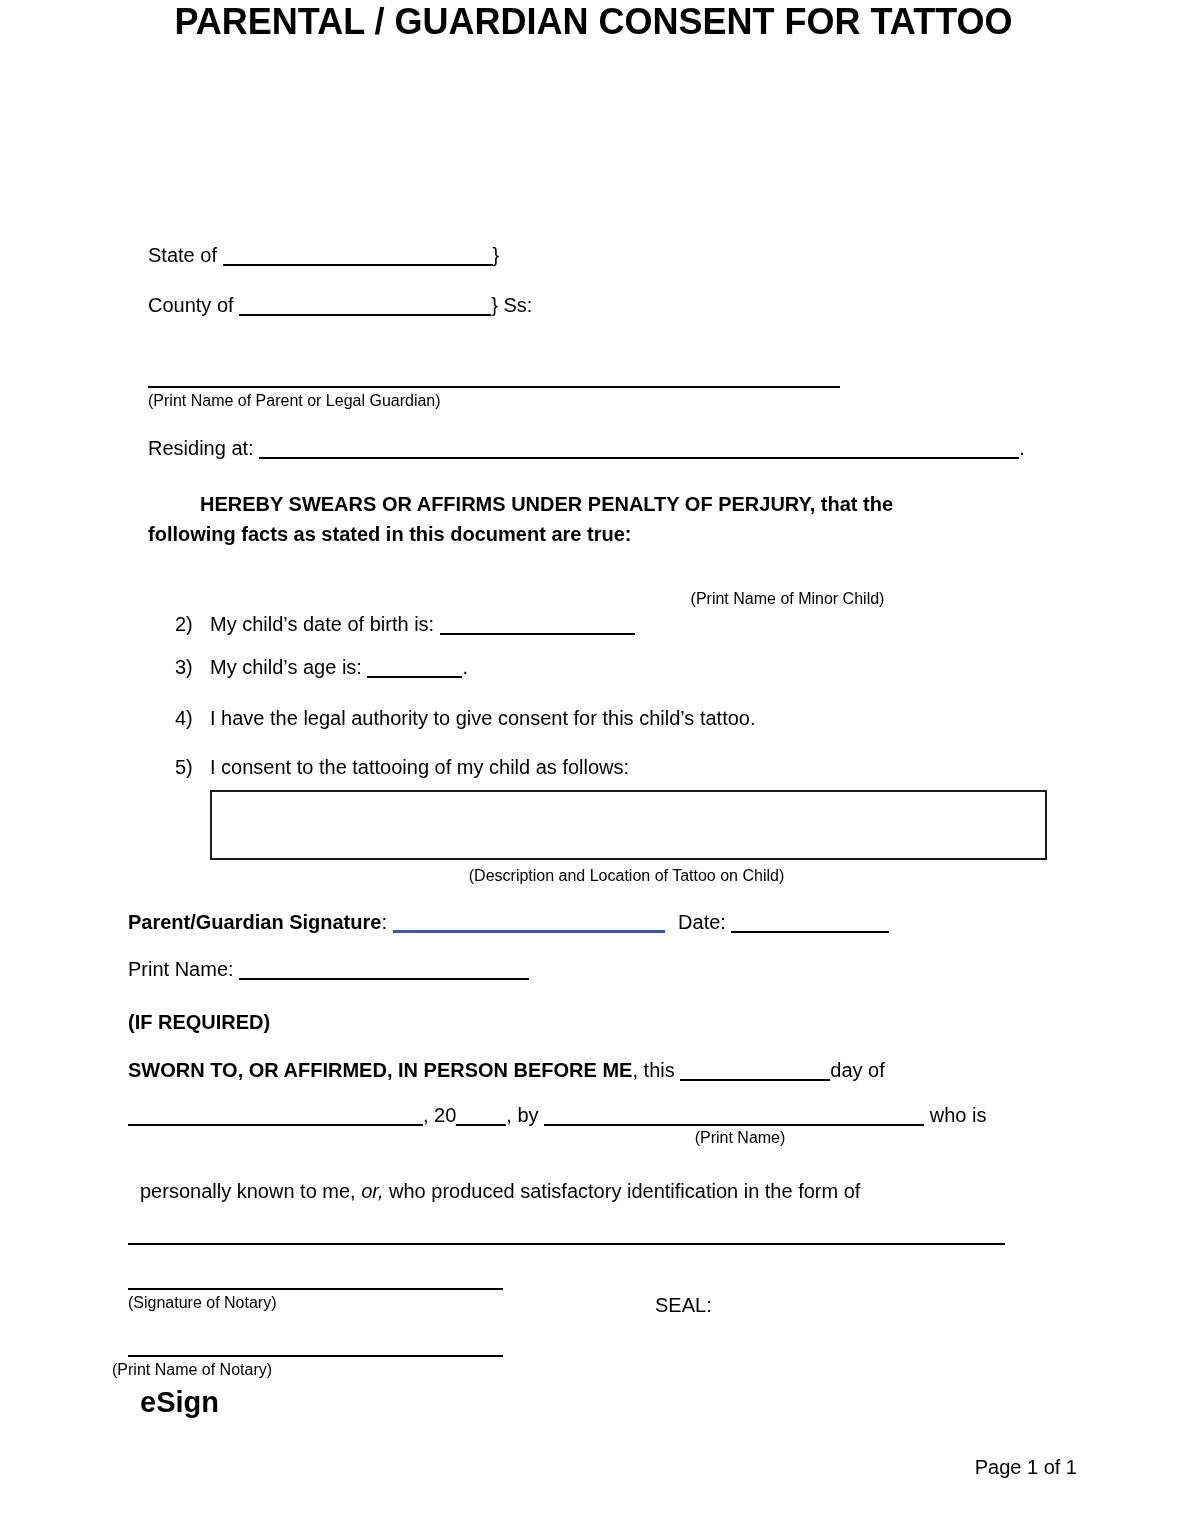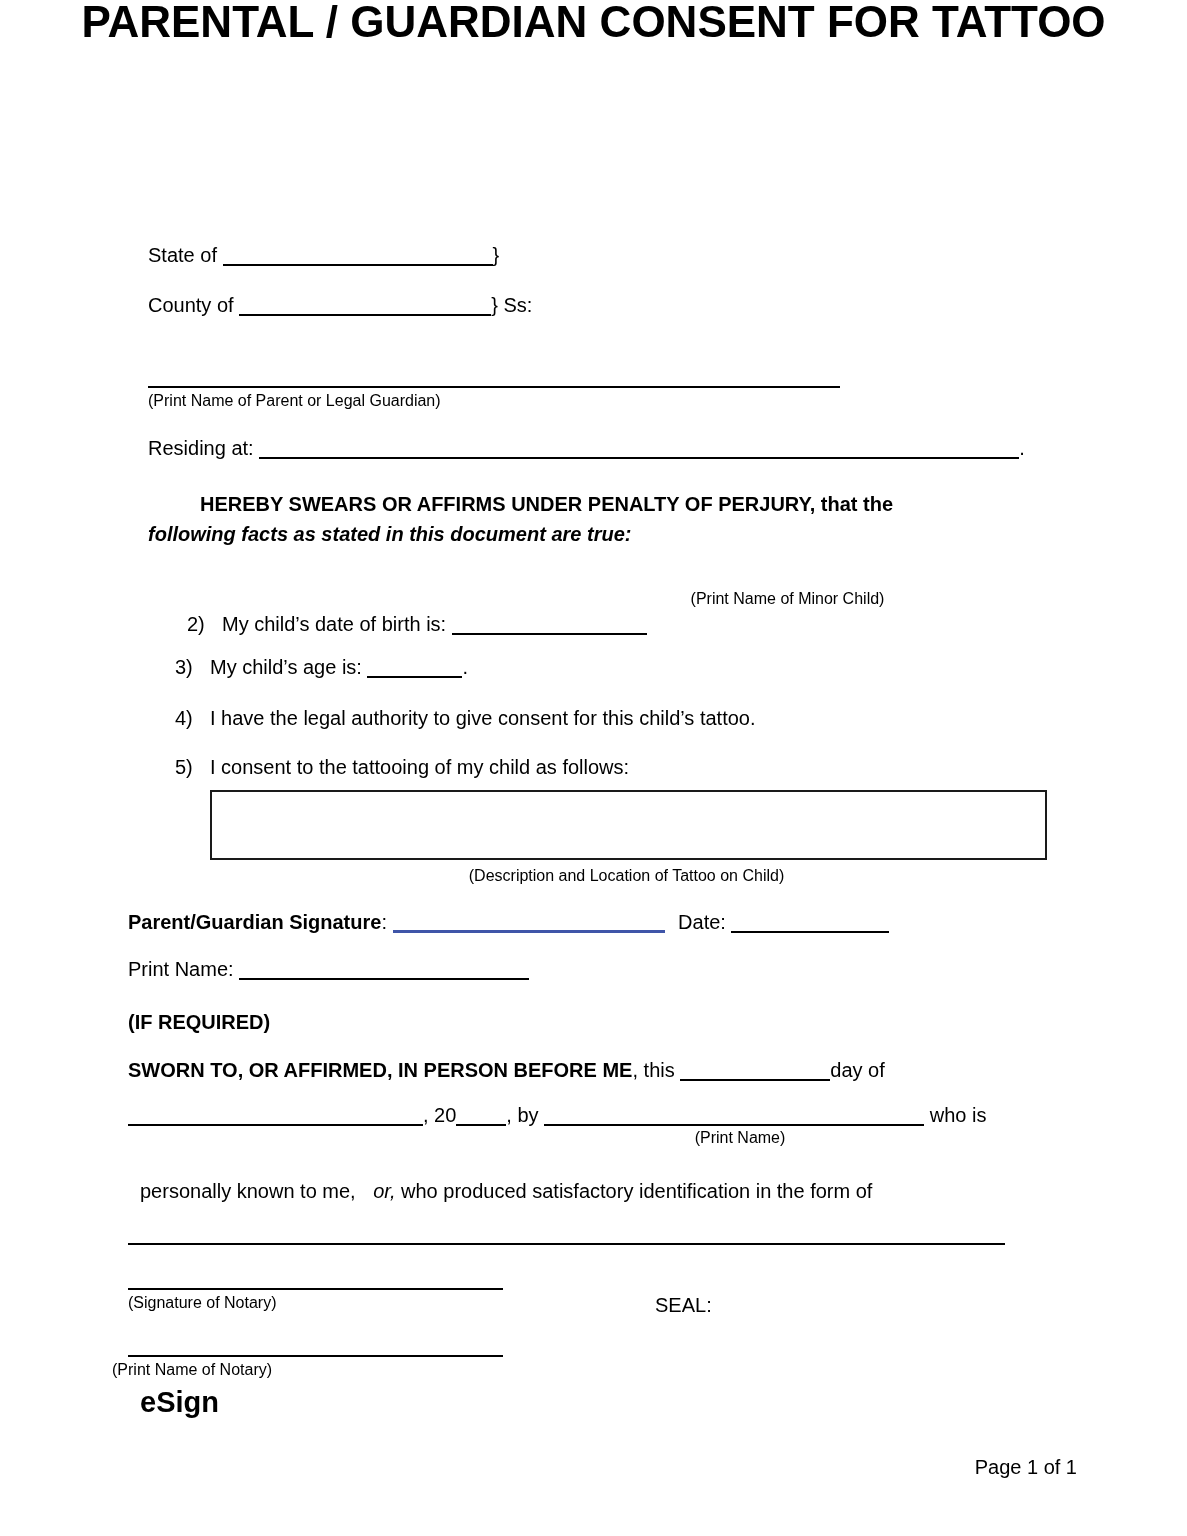--- a/index.html
+++ b/index.html
@@ -7,24 +7,24 @@
     position:relative;
     width:1187px; height:1536px;
     background:#ffffff;
     color:#000;
     font-family:"Liberation Sans","DejaVu Sans",sans-serif;
     overflow:hidden;
   }
   .row { position:absolute; font-size:20px; line-height:24px; white-space:nowrap; }
   .small { font-size:16px; line-height:19px;text-align:right; }
   .b { font-weight:bold; }
-  .i { font-style:italic;margin-left:12px; }
+  .i { font-style:italic; }
   .title {
     position:absolute; left:0; right:0; top:127;
-    text-align:center; font-size:44px; line-height:44px; font-weight:bold;
+    text-align:center; font-size:36px; line-height:44px; font-weight:bold;
   }
   
   .blank {
     display:inline-block; height:0;
     border-bottom:2px solid #000;
     margin-bottom:-4px;
   }
   .blank-blue { border-bottom-width:3px; }
   
   .hline { position:absolute; height:0; border-bottom:2.5px solid #000; }
@@ -61,25 +61,25 @@
 
   <div class="hline" style="left:148px; top:386px; width:692px;"></div>
   <div class="row small" style="left:148px; top:391px;">(Print Name of Parent or Legal Guardian)</div>
 
   <div class="row" style="left:148px; top:436px;">
     <span>Residing at:</span>
     <span class="blank" style="width:760px;"></span><span>.</span>
   </div>
 
   <div class="row b" style="left:200px; top:492px;">HEREBY SWEARS OR AFFIRMS UNDER PENALTY OF PERJURY, that the</div>
-  <div class="row b" style="left:148px; top:522px;font-style:italic;">following facts as stated in this document are true:</div>
+  <div class="row b" style="left:148px; top:522px;">following facts as stated in this document are true:</div>
 
   <div class="row small caption-center" style="left:575px; top:589px; width:425px;">(Print Name of Minor Child)</div>
 
-  <div class="row" style="left:175px; top:612px;margin-left:12px;">
+  <div class="row" style="left:175px; top:612px;">
     <span class="num">2)</span><span>My child’s date of birth is:</span>
     <span class="blank" style="width:195px;"></span>
   </div>
 
   <div class="row" style="left:175px; top:655px;">
     <span class="num">3)</span><span>My child’s age is:</span>
     <span class="blank" style="width:95px;"></span><span>.</span>
   </div>
 
   <div class="row" style="left:175px; top:706px;">

